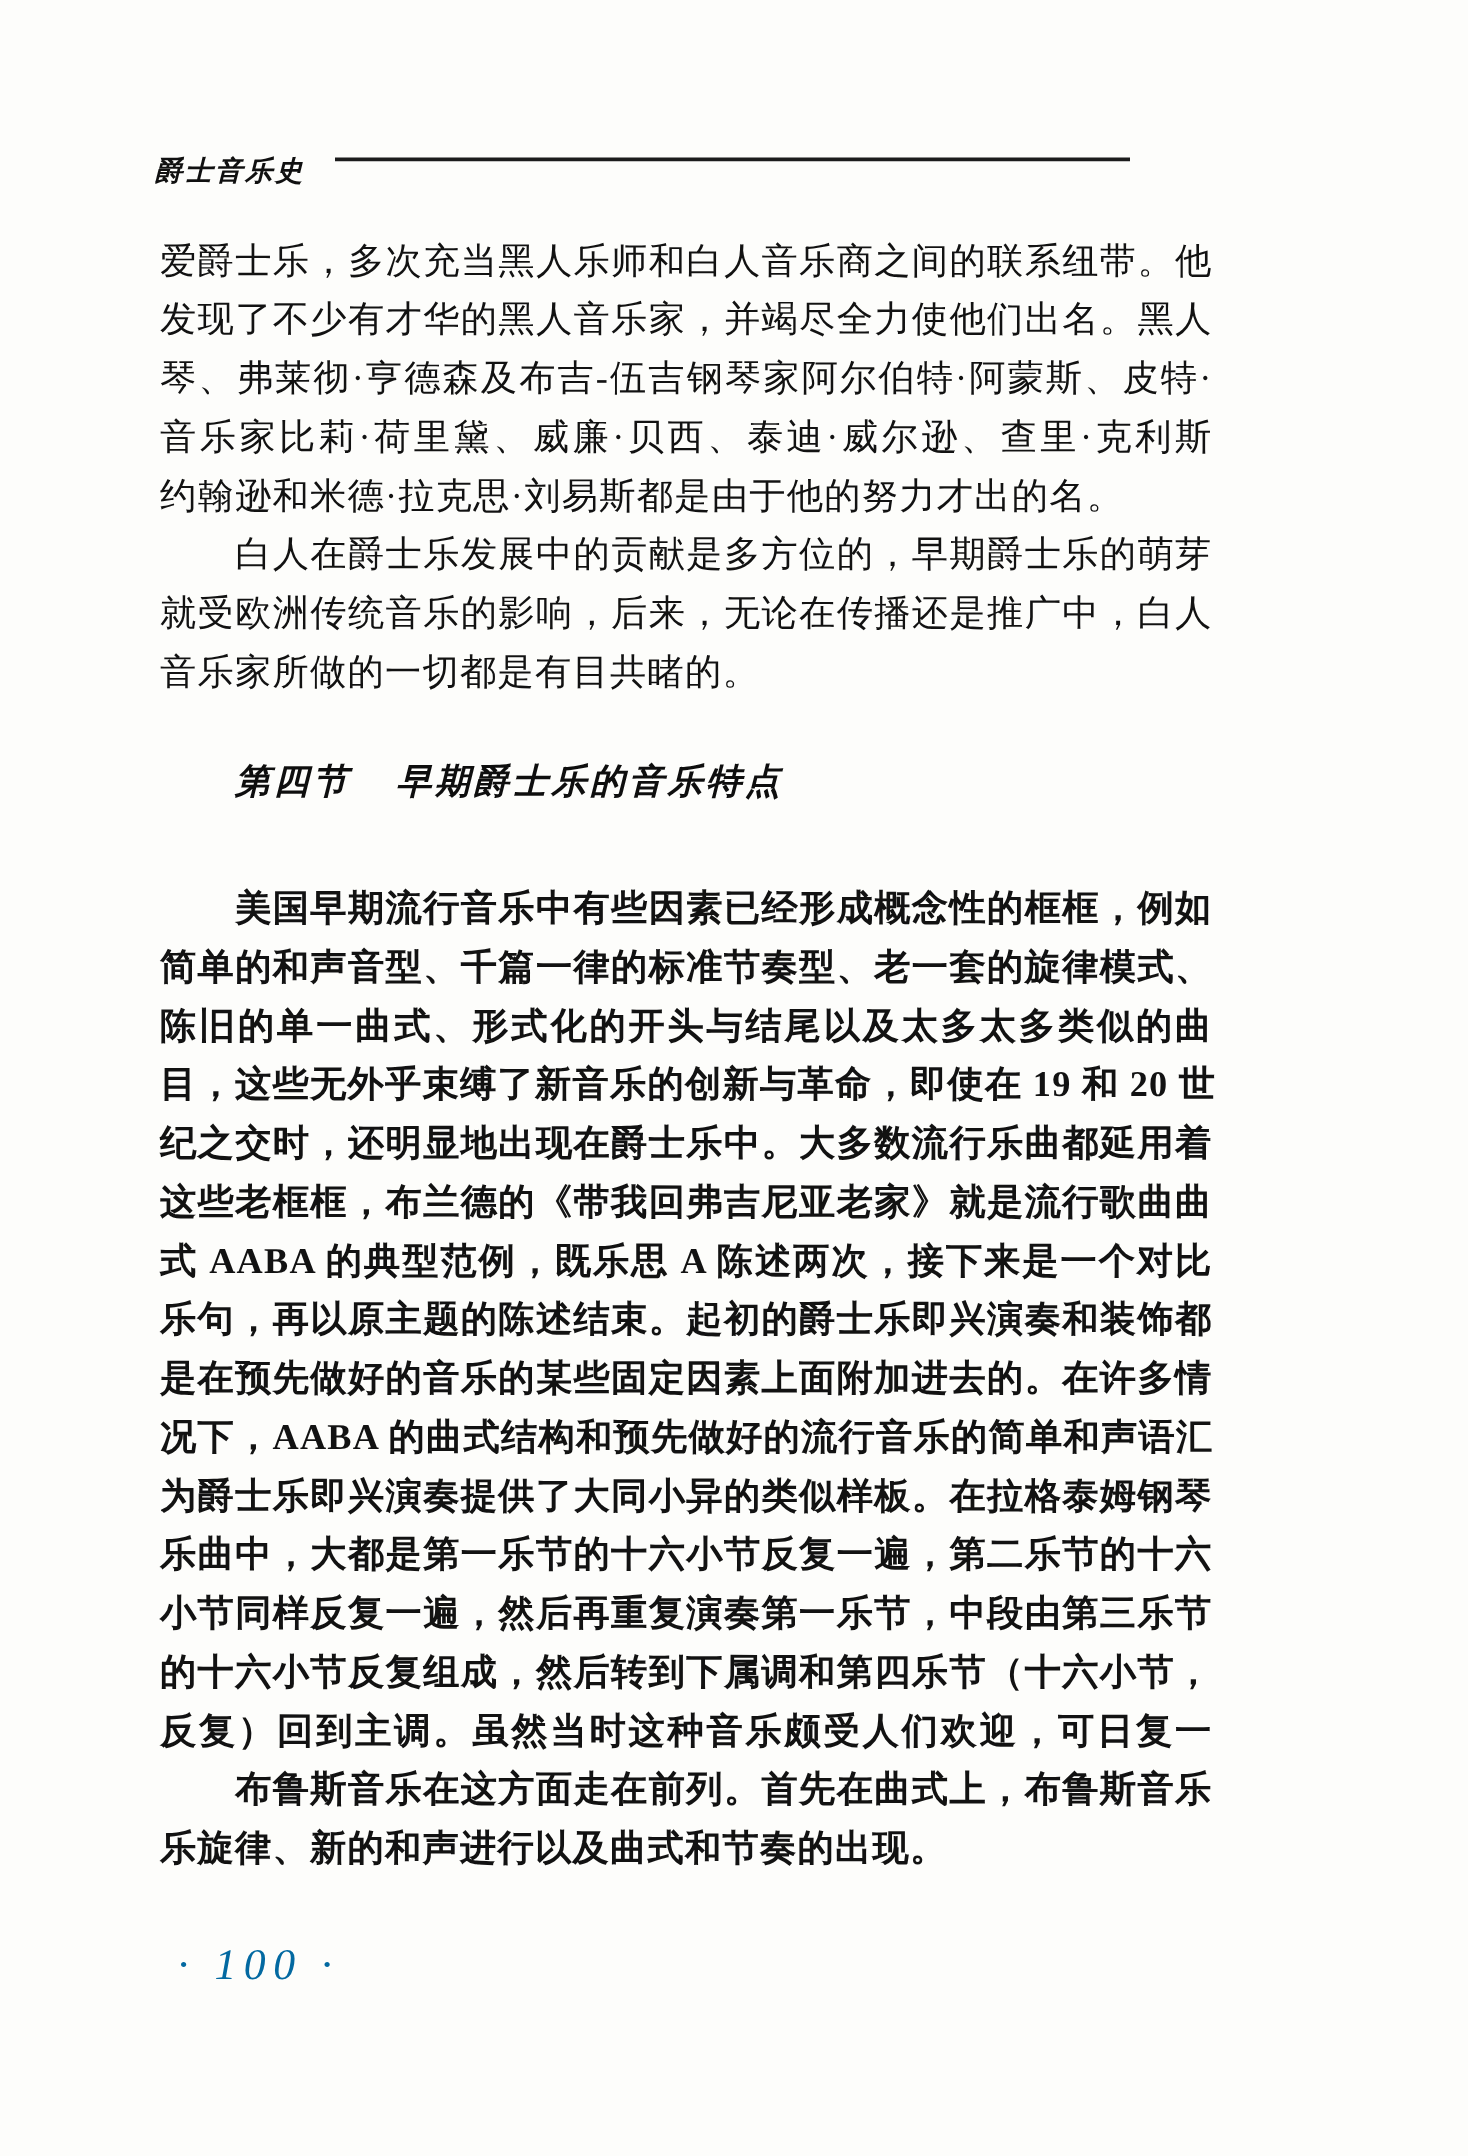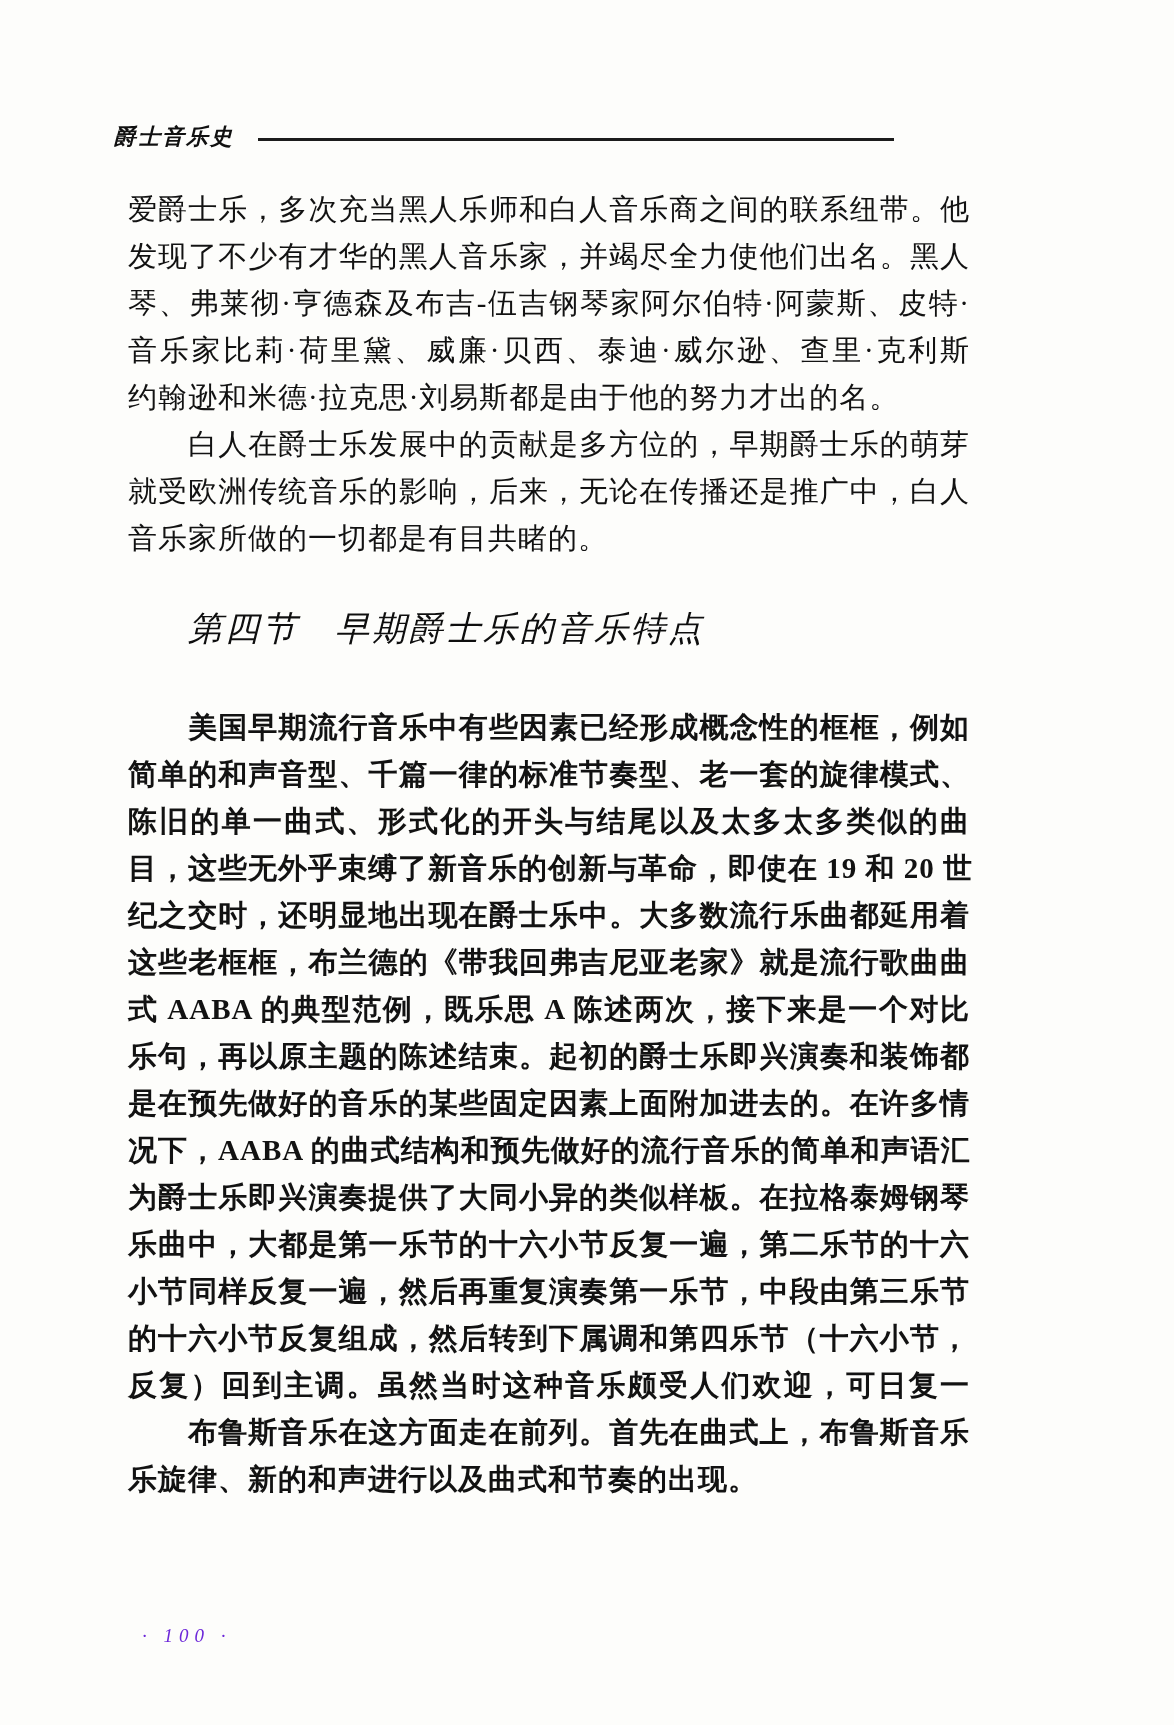--- a/index.html
+++ b/index.html
@@ -10,25 +10,25 @@
     height: 1725px;
     margin: 0 auto;
     background: #fdfdfb;
     color: #151515;
     font-family: "Liberation Serif", "DejaVu Serif", serif;
     overflow: hidden;
   }
   
   .running-header {
     position: absolute;
-    left: 114px;
+    left: 124px;
     top: 122px;
     width: 780px;
     display: flex;
-    align-items: center;
+    align-items: flex-start;
   }
   .running-header .book-title {
     font-size: 22px;
     font-weight: bold;
     font-style: italic;
     letter-spacing: 2px;
     white-space: nowrap;
     color: #101010;
   }
   .running-header .header-rule {
@@ -60,37 +60,37 @@
   
   .line.line-end {
     text-align-last: left;
   }
   
   .section-heading {
     position: absolute;
     left: 188px;
     top: 606px;
     font-family: "Liberation Sans", "DejaVu Sans", sans-serif;
-    font-weight: normal;
+    font-weight: bold;
     font-style: italic;
-    font-size: 34px;
+    font-size: 28px;
     letter-spacing: 3px;
     color: #0e0e0e;
     white-space: nowrap;
   }
   .section-heading .heading-number { margin-right: 36px; }
   
   .page-number {
     position: absolute;
     left: 142px;
-    top: 1625px;
-    font-size: 19px;
+    top: 1552px;
+    font-size: 35px;
     font-style: italic;
     letter-spacing: 6px;
-    color: #6d28d9;
+    color: #0369a1;
   }
 </style>
 </head>
 <body>
 
 <div class="page">
 
   <div class="running-header">
     <span class="book-title">爵士音乐史</span>
     <span class="header-rule"></span>

